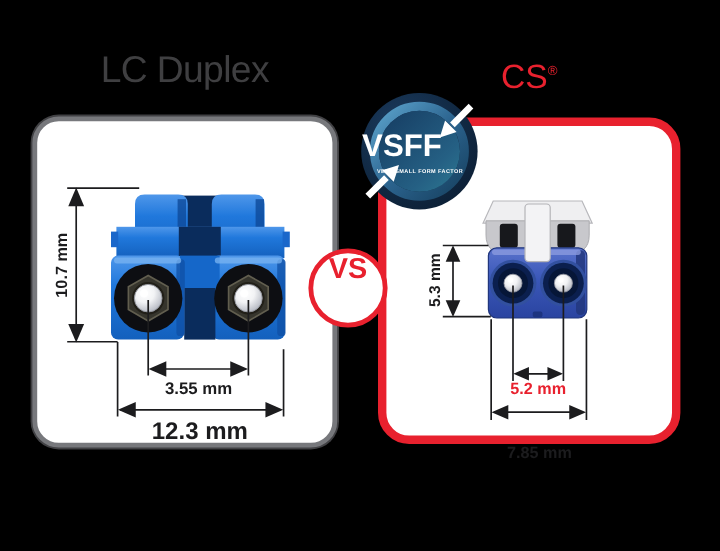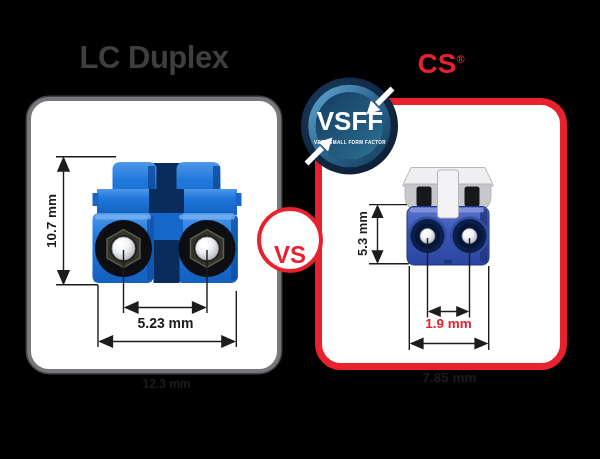--- a/index.html
+++ b/index.html
@@ -3,43 +3,43 @@
 <meta charset="utf-8">
 <style>
   html,body{margin:0;padding:0;background:#000;}
   body{width:600px;height:459px;position:relative;overflow:hidden;
        font-family:"Liberation Sans",sans-serif;}
   .panel-box{position:absolute;background:#fff;box-sizing:border-box;z-index:1;}
   #lc-box{left:27px;top:97px;width:254px;height:276px;border:4px solid #77787c;
           border-radius:22px;box-shadow:0 0 0 1.5px #414144;}
   #cs-box{left:315px;top:98px;width:252px;height:272px;
           border:7px solid var(--accent-red,#e8212e);border-radius:26px;}
-  .title{position:absolute;text-align:center;font-weight:bold;z-index:5;}
+  .title{position:absolute;text-align:center;font-weight:normal;z-index:5;}
   #lc-title{left:27px;top:40px;width:254px;font-size:31px;
             color:var(--title-gray,#3f3f41);letter-spacing:-0.5px;}
   #cs-title{left:315px;top:48px;width:252px;font-size:28px;
             color:var(--accent-red,#e8212e);}
   #cs-title sup{font-size:11px;}
   svg.layer{position:absolute;z-index:2;}
   svg#dims{z-index:3;pointer-events:none;}
   .dim-label{position:absolute;font-weight:bold;color:#1c1c1e;text-align:center;
              z-index:4;white-space:nowrap;}
   .rot{transform:rotate(-90deg);}
   #lc-h{left:11px;top:213px;width:81px;height:16px;font-size:13.5px;line-height:16px;}
   #lc-p{left:115px;top:315px;width:101px;font-size:14px;}
-  #lc-w{left:116px;top:349px;width:101px;font-size:12px;margin-top:28px;}
+  #lc-w{left:116px;top:349px;width:101px;font-size:20px;}
   #cs-h{left:322px;top:226px;width:81px;height:15px;font-size:13px;line-height:15px;}
   #cs-p{left:398px;top:316px;width:101px;font-size:13.5px;color:var(--accent-red,#e8212e);}
   #cs-w{left:399px;top:370px;width:101px;font-size:13.5px;}
   #vs-circle{position:absolute;left:257px;top:207px;width:66px;height:66px;
              border-radius:50%;background:#fff;border:4px solid var(--accent-red,#e8212e);
-             box-sizing:border-box;display:flex;align-items:flex-end;justify-content:center;
+             box-sizing:border-box;display:flex;align-items:flex-start;justify-content:center;
              color:var(--accent-red,#e8212e);font-weight:bold;font-size:24px;z-index:6;}
   #vsff-svg{position:absolute;left:295px;top:73px;z-index:7;}
-  #vsff-label{position:absolute;left:296px;top:106px;width:108px;text-align:center;
+  #vsff-label{position:absolute;left:281px;top:106px;width:108px;text-align:center;
               color:#fff;font-weight:bold;font-size:26px;z-index:8;}
   #vsff-sub{position:absolute;left:296px;top:140px;width:108px;text-align:center;
             color:#fff;font-weight:bold;font-size:4.6px;letter-spacing:0.35px;z-index:8;}
 </style>
 </head>
 <body>
 
 <div class="title" id="lc-title">LC Duplex</div>
 <div class="title" id="cs-title"><span>CS</span><sup>®</sup></div>
 
@@ -161,24 +161,24 @@
     <polygon points="377.5,204.3 371.4,218.1 383.6,218.1"></polygon>
     <polygon points="377.5,264.1 371.4,250.3 383.6,250.3"></polygon>
     <polygon points="427.8,311.5 440.8,305.9 440.8,317.1"></polygon>
     <polygon points="469.2,311.5 456.2,305.9 456.2,317.1"></polygon>
     <polygon points="409.6,343.5 423.6,337.4 423.6,349.6"></polygon>
     <polygon points="488.4,343.5 474.4,337.4 474.4,349.6"></polygon>
   </g>
 </svg>
 
 <div class="dim-label rot" id="lc-h">10.7 mm</div>
-<div class="dim-label" id="lc-p">5.23 mm</div>
+<div class="dim-label" id="lc-p">3.55 mm</div>
 <div class="dim-label" id="lc-w">12.3 mm</div>
 <div class="dim-label rot" id="cs-h">5.3 mm</div>
-<div class="dim-label" id="cs-p">1.9 mm</div>
+<div class="dim-label" id="cs-p">5.2 mm</div>
 <div class="dim-label" id="cs-w">7.85 mm</div>
 
 <div id="vs-circle">
   <span>VS</span>
 </div>
 
 <svg id="vsff-svg" width="108" height="108" viewBox="295 73 108 108">
   <defs>
     <radialGradient id="bgNavy" cx="35%" cy="30%" r="80%">
       <stop offset="0" stop-color="#1c3c60"></stop>

